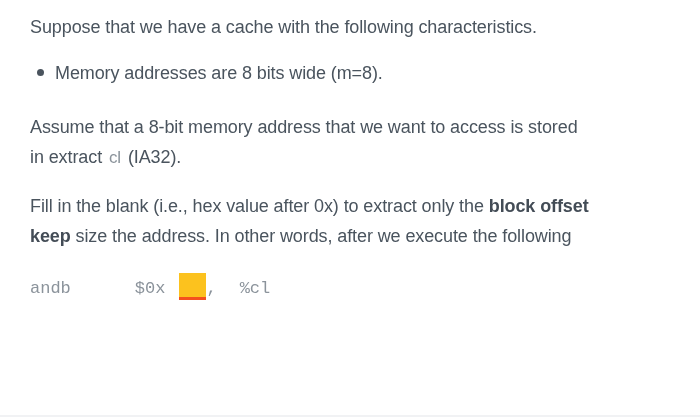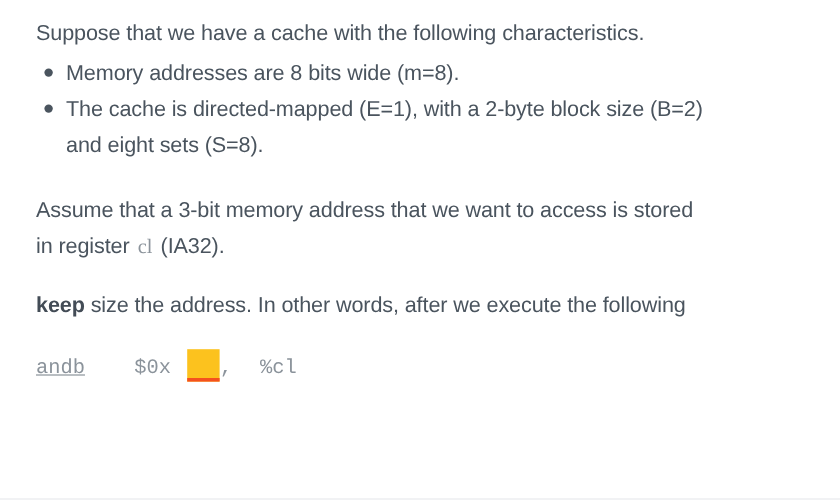--- a/index.html
+++ b/index.html
@@ -21,52 +21,52 @@
     padding: 10px 18px 0 30px;
     border-bottom: 2px solid #f1f2f4;
   }
   .line {
     font-size: 18px;
     line-height: 30px;
     white-space: pre;
     letter-spacing: -0.1px;
   }
   .para-intro { margin-top: 2px; }
-  .list { margin-top: 4px; }
+  .list { margin-top: 16px; }
   .li {
     position: relative;
     padding-left: 25px;
   }
   .dot {
     position: absolute;
     left: 7px;
     top: 11px;
     width: 7px;
     height: 7px;
     border-radius: 50%;
     background: #4a545e;
   }
   .para-assume { margin-top: 24px; }
   .para-task { margin-top: 18px; }
   .b { font-weight: 700; color: #434c56; }
   .mono {
-    font-family: Liberation Serif, serif;
+    font-family: Liberation Sans, sans-serif;
     font-size: 17px;
     color: #8b939b;
     padding: 0 2px;
   }
   .code-line {
     margin-top: 22px;
     font-family: "Liberation Mono", "DejaVu Sans Mono", monospace;
     font-size: 17px;
     line-height: 30px;
     color: #8b939b;
     white-space: pre;
   }
-  .mnemonic { margin-right: 41px; text-decoration: underline; }
+  .mnemonic { margin-right: 64px; }
   .register { margin-left: 23px; }
   .blank {
     display: inline-block;
     width: 27px;
     height: 24px;
     background: #fcc21e;
     border-bottom: 3px solid #f4511e;
     vertical-align: -7px;
     margin-left: 14px;
     cursor: text;
@@ -79,31 +79,27 @@
 
   <div class="para-intro">
     <div class="line">Suppose that we have a cache with the following characteristics.</div>
   </div>
 
   <div class="list">
     <div class="li">
       <span class="dot"></span>
       <div class="line">Memory addresses are 8 bits wide (m=8).</div>
     </div>
-    <div class="li">
-      <span class="dot"></span>
-      <div class="line">The cache is directed-mapped (E=1), with a 2-byte block size (B=2)</div>
-      <div class="line">and eight sets (S=8).</div>
-    </div>
   </div>
 
   <div class="para-assume">
-    <div class="line">Assume that a 3-bit memory address that we want to access is stored</div>
-    <div class="line"><span>in register </span><span class="mono">cl</span><span> (IA32).</span></div>
+    <div class="line">Assume that a 8-bit memory address that we want to access is stored</div>
+    <div class="line"><span>in extract </span><span class="mono">cl</span><span> (IA32).</span></div>
   </div>
 
   <div class="para-task">
+    <div class="line"><span>Fill in the blank (i.e., hex value after 0x) to extract only the </span><span class="b">block offset</span></div>
     <div class="line"><span class="b">keep</span><span> size the address. In other words, after we execute the following</span></div>
   </div>
 
   <div class="code-line"><span class="mnemonic">andb</span><span>$0x</span><span class="blank"></span><span>,</span><span class="register">%cl</span></div>
 
 </div>
 
 </body></html>

